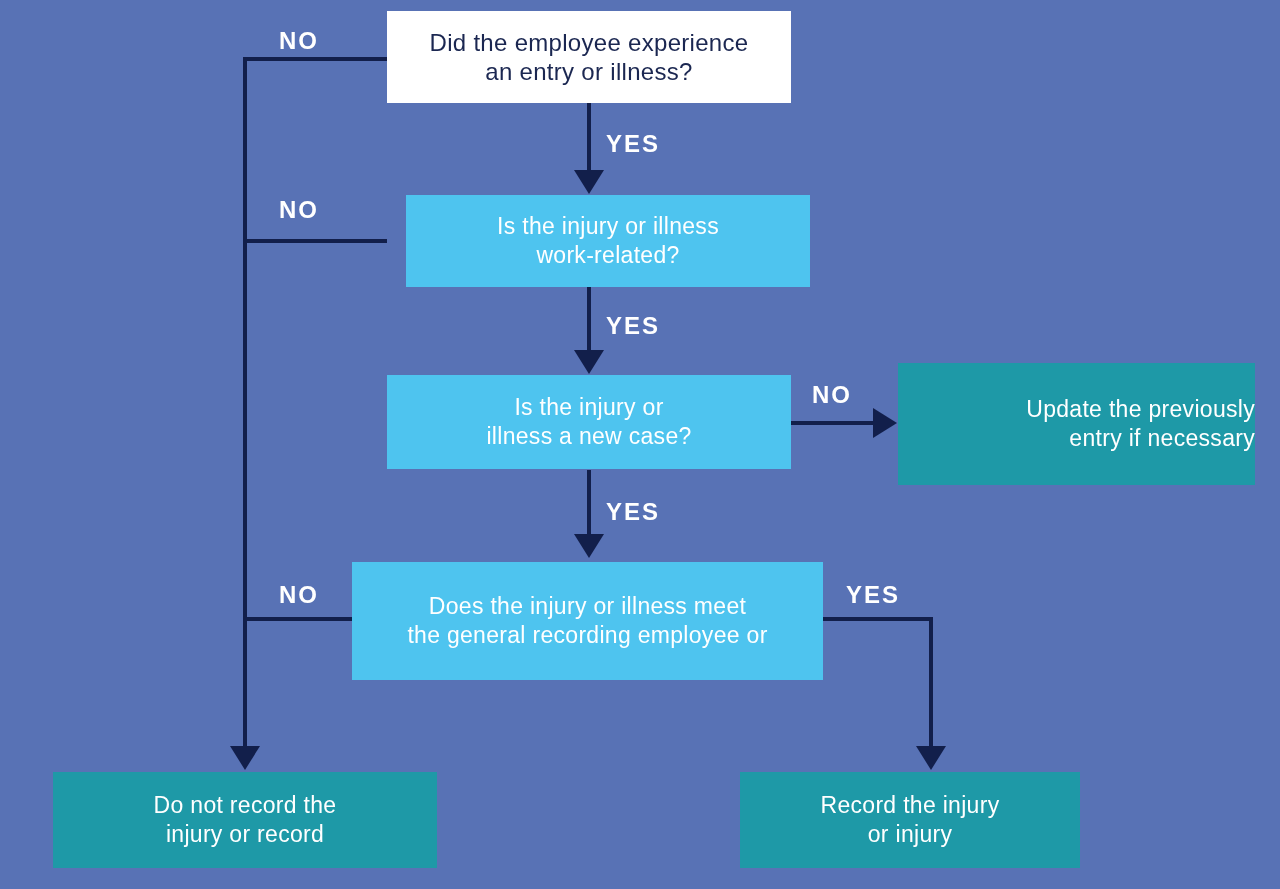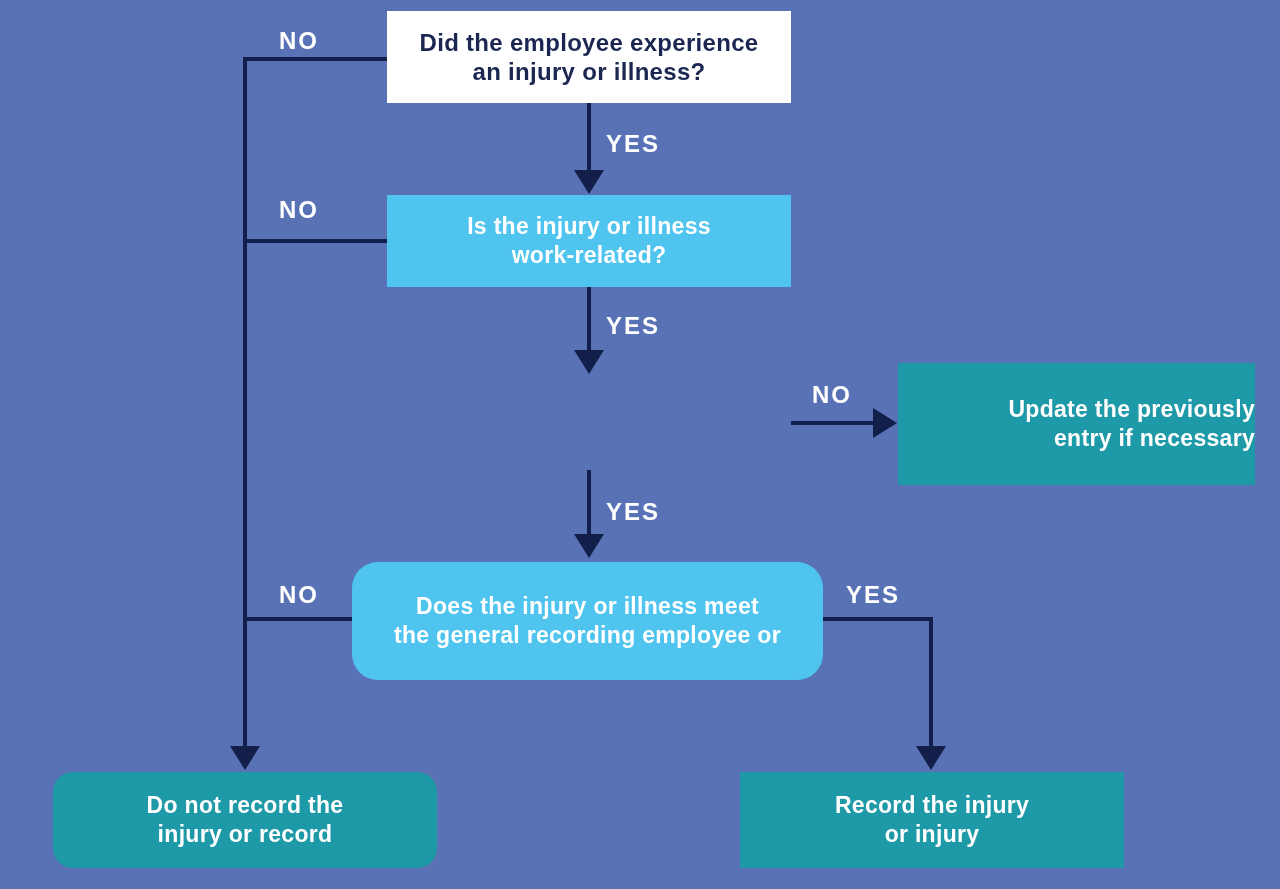--- a/index.html
+++ b/index.html
@@ -20,21 +20,21 @@
     position:relative;
     width:1280px;height:889px;
     background:var(--background);
     overflow:hidden;
   }
   .node{
     position:absolute;
     display:flex;flex-direction:column;
     justify-content:center;align-items:center;
     text-align:center;
-    font-weight:bold;
+    font-weight:normal;
     font-size:23px;
     line-height:29px;
     letter-spacing:0.3px;
     color:var(--box-text);
   }
   .node.start{background:var(--start-box);color:var(--start-text);}
   .node.question{background:var(--question-box);}
   .node.outcome{background:var(--outcome-box);}
   .cline{position:absolute;background:var(--line);}
   .edge-label{
@@ -88,42 +88,46 @@
   <div class="edge-label" style="left:279px;top:196px;">NO</div>
   <div class="edge-label" style="left:812px;top:381px;">NO</div>
   <div class="edge-label" style="left:279px;top:581px;">NO</div>
   <div class="edge-label" style="left:606px;top:130px;">YES</div>
   <div class="edge-label" style="left:606px;top:312px;">YES</div>
   <div class="edge-label" style="left:606px;top:498px;">YES</div>
   <div class="edge-label" style="left:846px;top:581px;">YES</div>
 
   <div class="node start" style="left:387px;top:11px;width:404px;height:92px;font-size:24px;">
     <div>Did the employee experience</div>
-    <div>an injury or illness?</div>
+    <div>an entry or illness?</div>
   </div>
 
-  <div class="node question" style="left:387px;top:195px;width:404px;height:92px;">
+  <div class="node question" style="left:406px;top:195px;width:404px;height:92px;">
     <div>Is the injury or illness</div>
     <div>work-related?</div>
   </div>
 
+  <div class="node question" style="left:387px;top:375px;width:404px;height:94px;">
+    <div>Is the injury or</div>
+    <div>illness a new case?</div>
+  </div>
 
-  <div class="node question" style="left:352px;top:562px;width:471px;height:118px;border-radius:26px;">
+  <div class="node question" style="left:352px;top:562px;width:471px;height:118px;">
     <div>Does the injury or illness meet</div>
     <div>the general recording employee or</div>
   </div>
 
   <div class="node outcome" style="left:898px;top:363px;width:357px;height:122px;align-items:flex-end;">
     <div>Update the previously</div>
     <div>entry if necessary</div>
   </div>
 
-  <div class="node outcome" style="left:53px;top:772px;width:384px;height:96px;border-radius:20px;">
+  <div class="node outcome" style="left:53px;top:772px;width:384px;height:96px;">
     <div>Do not record the</div>
     <div>injury or record</div>
   </div>
 
-  <div class="node outcome" style="left:740px;top:772px;width:384px;height:96px;">
+  <div class="node outcome" style="left:740px;top:772px;width:340px;height:96px;">
     <div>Record the injury</div>
     <div>or injury</div>
   </div>
 
 </div>
 
 </body></html>

